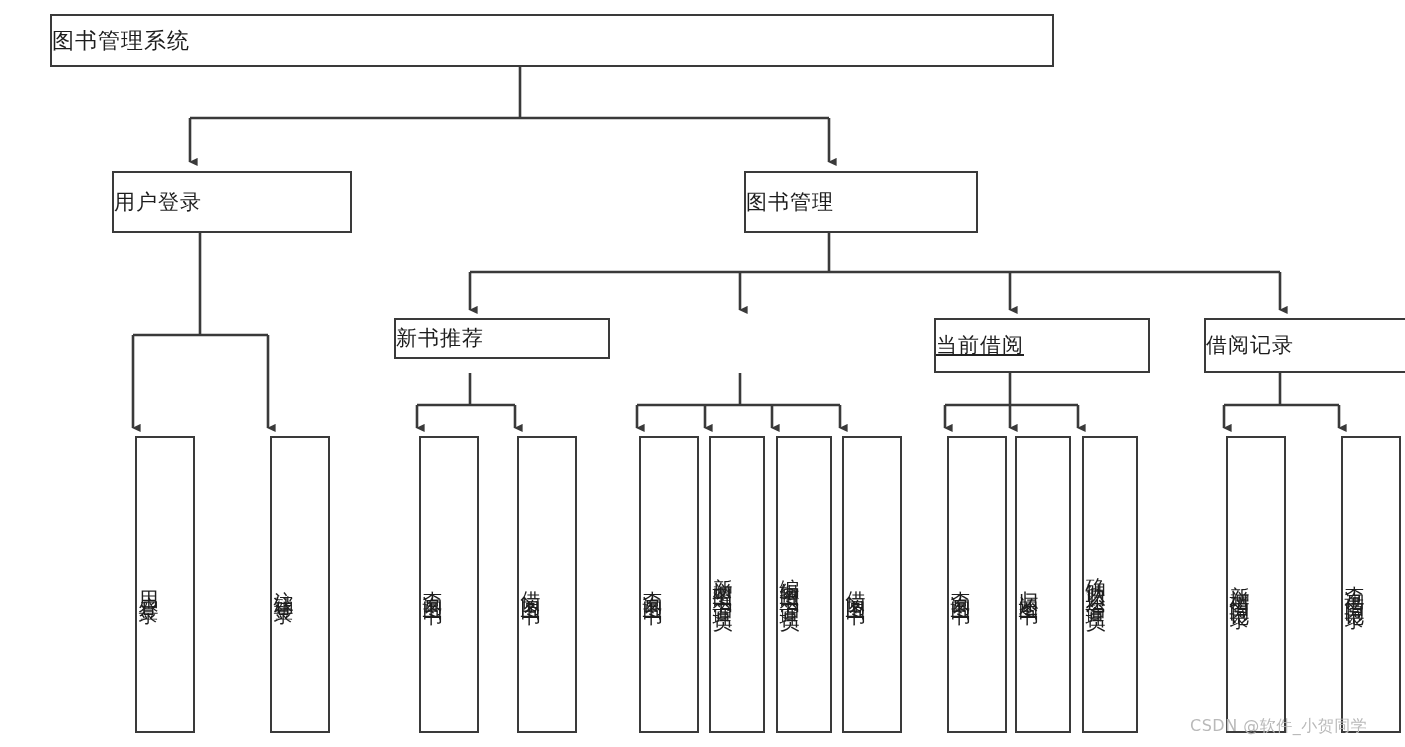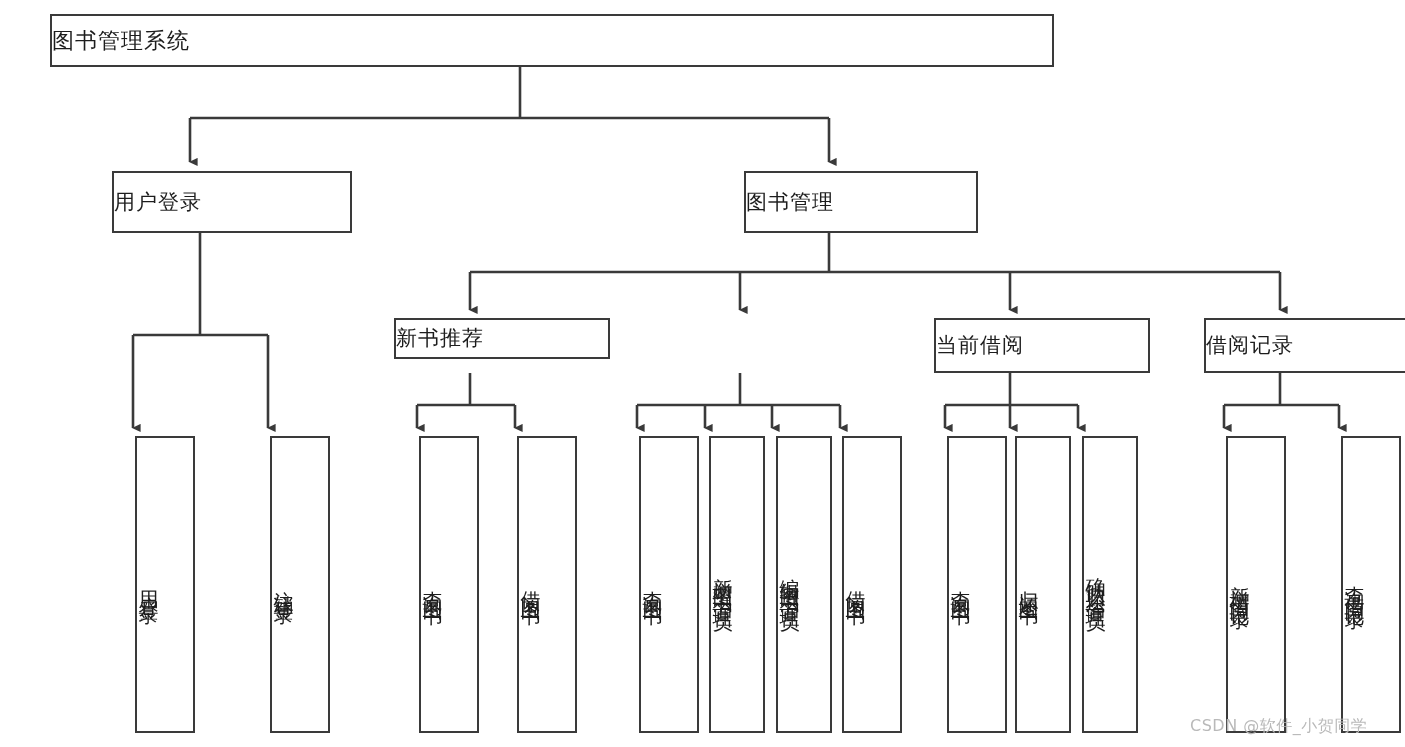--- a/index.html
+++ b/index.html
@@ -127,21 +127,21 @@
   <div class="node" style="left:80px; top:171px; width:240px; height:62px;">
     <span class="node-label">用户登录</span>
   </div>
   <div class="node" style="left:712px; top:171px; width:234px; height:62px;">
     <span class="node-label">图书管理</span>
   </div>
 
   <div class="node" style="left:362px; top:318px; width:216px; height:41px;">
     <span class="node-label">新书推荐</span>
   </div>
-  <div class="node" style="left:902px; top:318px; width:216px; height:55px;">
+  <div class="node" style="left:902px; top:318px; width:216px; height:55px;text-decoration:underline;">
     <span class="node-label">当前借阅</span>
   </div>
   <div class="node" style="left:1172px; top:318px; width:216px; height:55px;">
     <span class="node-label">借阅记录</span>
   </div>
 
   <div class="node leaf" style="left:103px; top:436px; width:60px; height:297px;">
     <span class="node-label">用户登录</span>
   </div>
   <div class="node leaf" style="left:238px; top:436px; width:60px; height:297px;">

